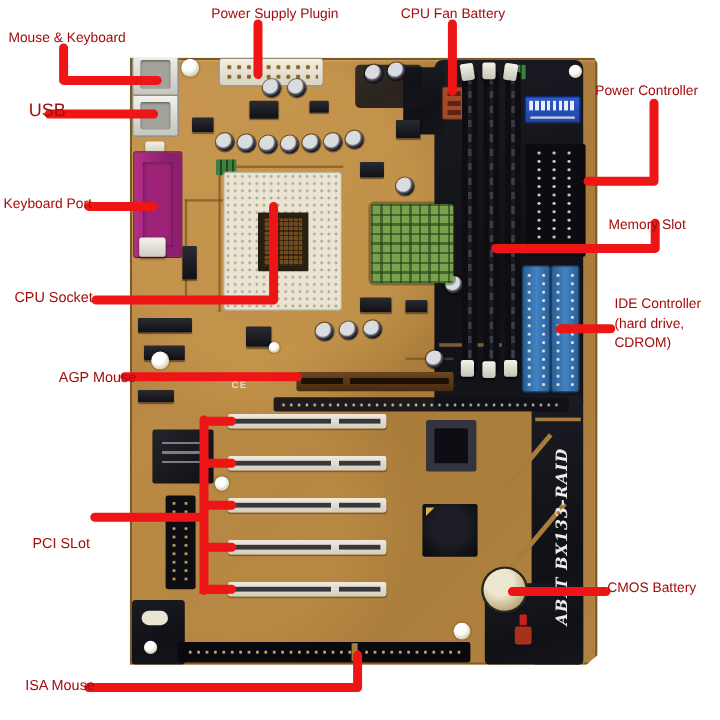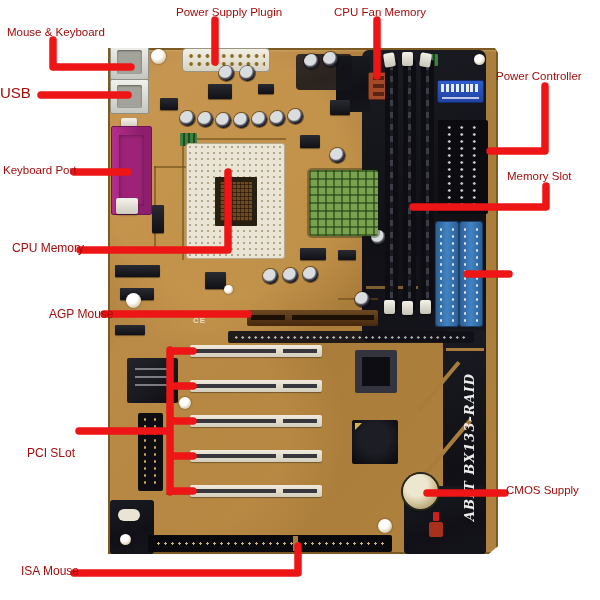--- a/index.html
+++ b/index.html
@@ -250,24 +250,29 @@
     <polyline points="546,186 546,207 413,207"></polyline>
     <line x1="467" y1="274" x2="509" y2="274"></line>
     <line x1="104" y1="314" x2="248" y2="314"></line>
     <path d="M79,431 L170,431 M170,350 L170,492 M170,351 L193,351 M170,386 L193,386 M170,421 L193,421 M170,456 L193,456 M170,491 L193,491"></path>
     <polyline points="74,573 298,573 298,546"></polyline>
     <line x1="427" y1="493" x2="505" y2="493"></line>
   </svg>
 
   <div class="lbl" style="left:7px;top:26px;">Mouse &amp; Keyboard</div>
   <div class="lbl" style="left:176px;top:6px;">Power Supply Plugin</div>
-  <div class="lbl" style="left:334px;top:6px;">CPU Fan Memory</div>
+  <div class="lbl" style="left:334px;top:6px;">CPU Fan Battery</div>
   <div class="lbl" style="left:496px;top:70px;">Power Controller</div>
-  <div class="lbl big" style="left:0;top:84px;">USB</div>
+  <div class="lbl big" style="left:24px;top:84px;">USB</div>
   <div class="lbl" style="left:3px;top:164px;">Keyboard Port</div>
-  <div class="lbl md" style="left:12px;top:241px;">CPU Memory</div>
-  <div class="lbl" style="left:507px;top:170px;">Memory Slot</div>
+  <div class="lbl md" style="left:12px;top:241px;">CPU Socket</div>
+  <div class="lbl" style="left:507px;top:182px;">Memory Slot</div>
+  <div class="lbl" style="left:512px;top:246px;line-height:16px;">
+    <div>IDE Controller</div>
+    <div>(hard drive,</div>
+    <div>CDROM)</div>
+  </div>
   <div class="lbl md" style="left:49px;top:307px;">AGP Mouse</div>
   <div class="lbl md" style="left:27px;top:446px;">PCI SLot</div>
-  <div class="lbl" style="left:506px;top:484px;">CMOS Supply</div>
+  <div class="lbl" style="left:506px;top:484px;">CMOS Battery</div>
   <div class="lbl md" style="left:21px;top:564px;">ISA Mouse</div>
 
 </div>
 
 </body></html>

